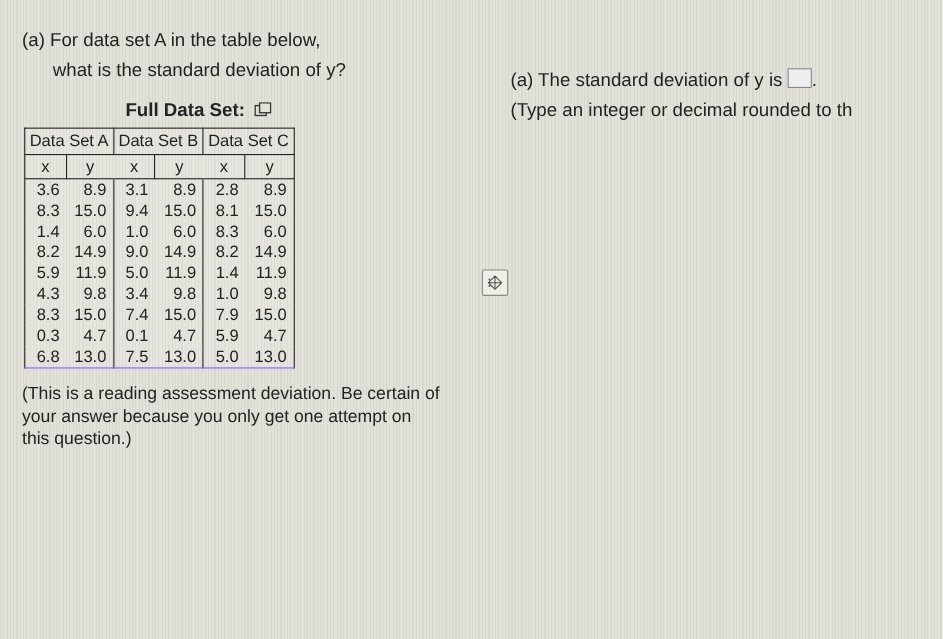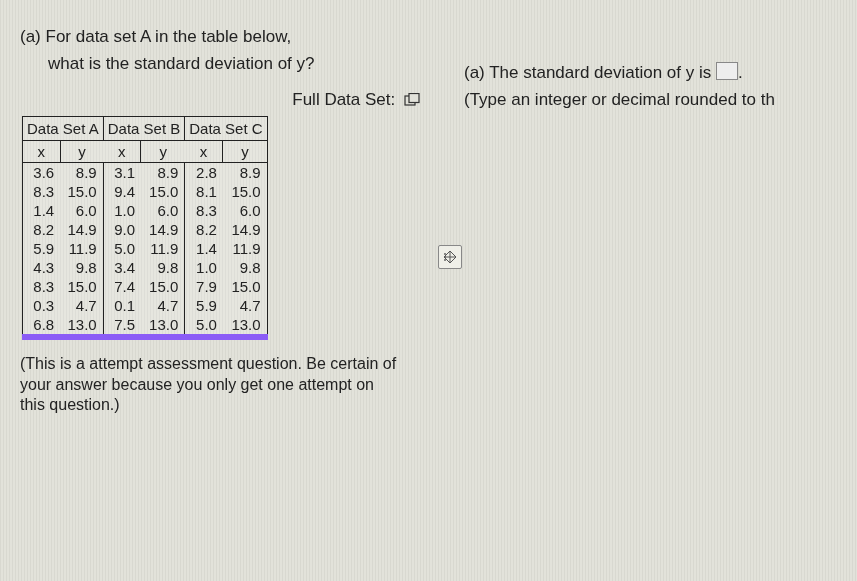--- a/index.html
+++ b/index.html
@@ -16,40 +16,40 @@
     display: flex;
     width: 100%;
     height: 100%;
     padding: 26px 0 18px 20px;
   }
   .left-col { width: 420px; padding-right: 20px; }
   .right-col { flex: 1; padding-left: 24px; position: relative; margin-top: 36px; }
   .qline { font-size: 17px; line-height: 1.35; margin-bottom: 4px; }
   .qindent { padding-left: 28px; }
   .qblock { margin-bottom: 10px; }
-  .full-label { font-size: 17px; text-align: right; margin: 14px 0 4px 94px; }
+  .full-label { font-size: 17px; text-align: left; margin: 14px 0 4px 94px; font-weight: bold; }
   .popout-icon { display: inline-block; vertical-align: -2px; margin-left: 4px; }
   table.data {
     border-collapse: collapse;
     background: rgba(255,255,255,0.15);
     margin-left: 2px;
   }
   table.data th, table.data td {
     font-size: 15px;
     text-align: right;
     padding: 1px 6px;
   }
   table.data th { font-weight: normal; text-align: center; }
   .set-head { border: 1px solid #222; font-weight: bold; padding: 3px 4px !important; }
   .xy-row th { border-left: 1px solid #222; border-right: 1px solid #222; border-bottom: 1px solid #222; padding: 2px 14px !important; }
   .xy-row th.nolb { border-left: none; }
   .xy-row th.norb { border-right: none; }
   table.data td.cL { border-left: 1px solid #222; }
   table.data td.cR { border-right: 1px solid #222; }
-  table.data tr.last td { border-bottom: 6px solid #8b5cf6; }
+  table.data tr.last td { border-bottom: 1px solid #8b5cf6; }
   .footnote { font-size: 16px; line-height: 1.3; margin-top: 14px; max-width: 380px; }
   .answer-input {
     display: inline-block;
     width: 22px; height: 18px;
     border: 1px solid #888;
     background: #eee;
     vertical-align: -2px;
   }
   .divider-handle {
     position: absolute;
@@ -176,21 +176,21 @@
             <td class="cL">6.8</td>
             <td class="cR">13.0</td>
             <td class="cL">7.5</td>
             <td class="cR">13.0</td>
             <td class="cL">5.0</td>
             <td class="cR">13.0</td>
           </tr>
         </tbody>
     </table>
 
-    <div class="footnote">(This is a attempt assessment question. Be certain of your answer because you only get one attempt on this question.)</div>
+    <div class="footnote">(This is a reading assessment deviation. Be certain of your answer because you only get one attempt on this question.)</div>
   </div>
 
   <div class="right-col">
     <div class="qline">
       <span>(a) The standard deviation of y is </span><span class="answer-input"></span><span>.</span>
     </div>
     <div class="qline">(Type an integer or decimal rounded to th</div>
   </div>
 </div>
 

